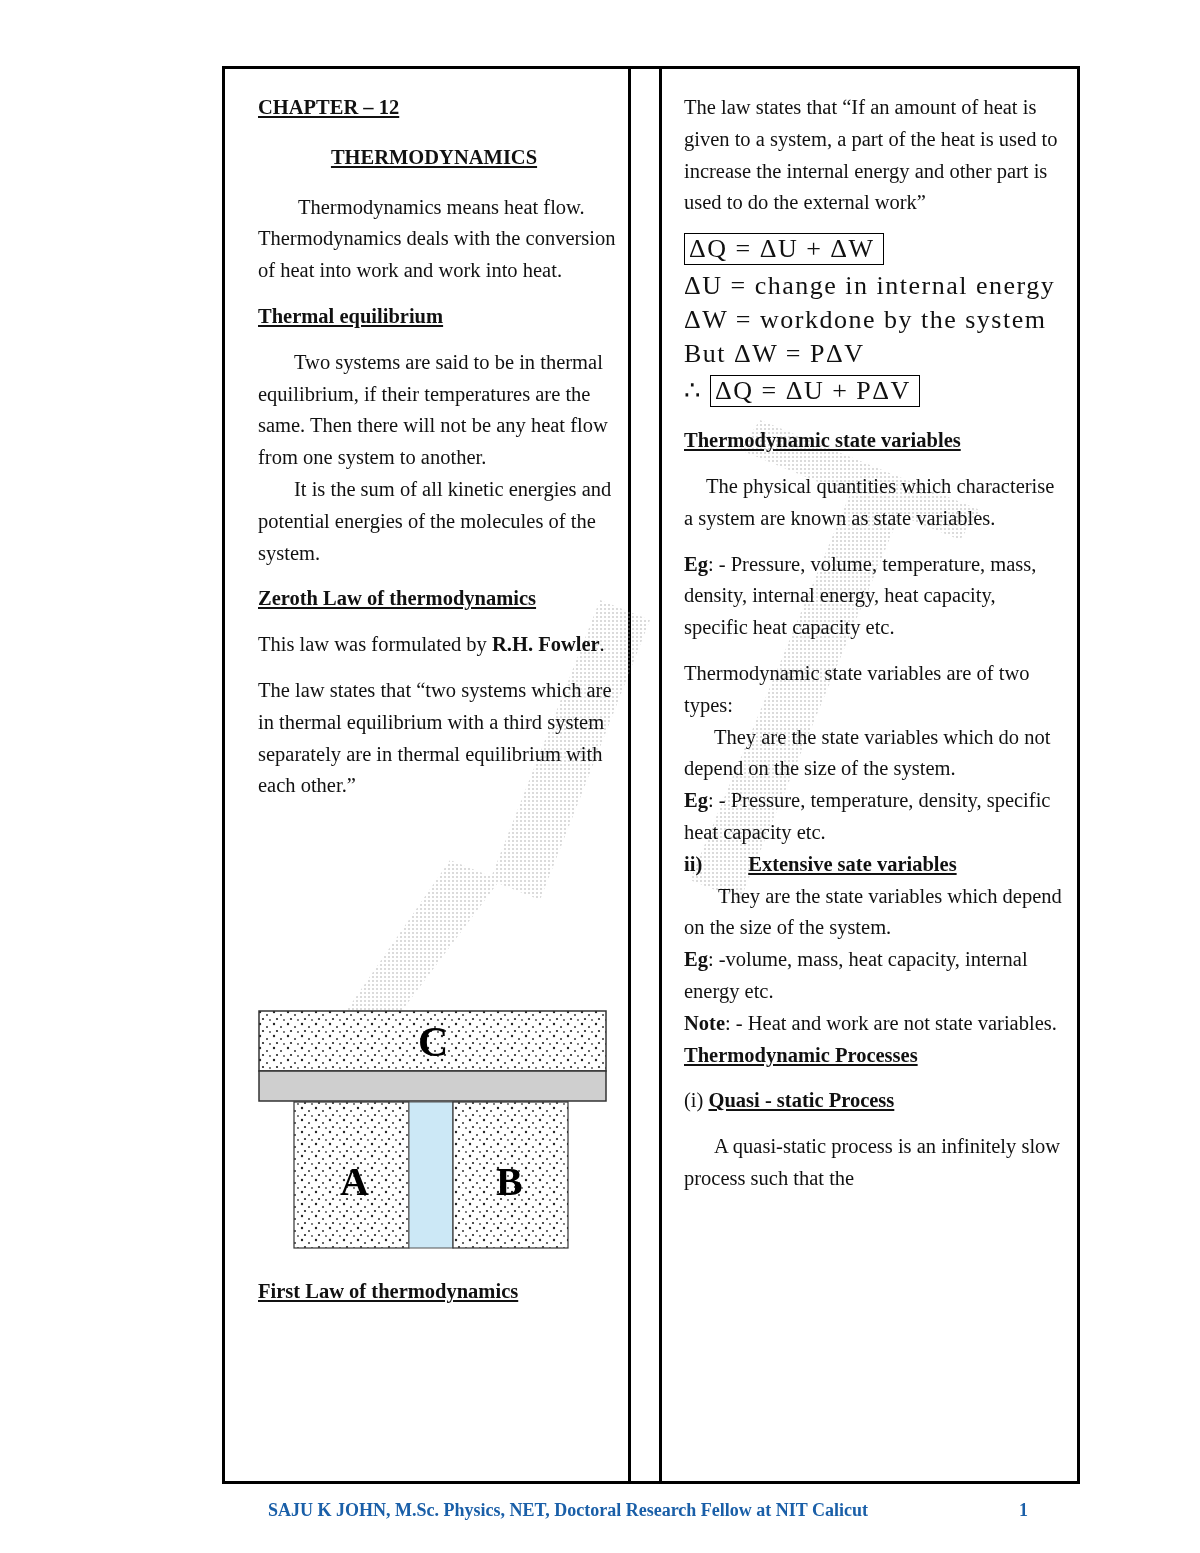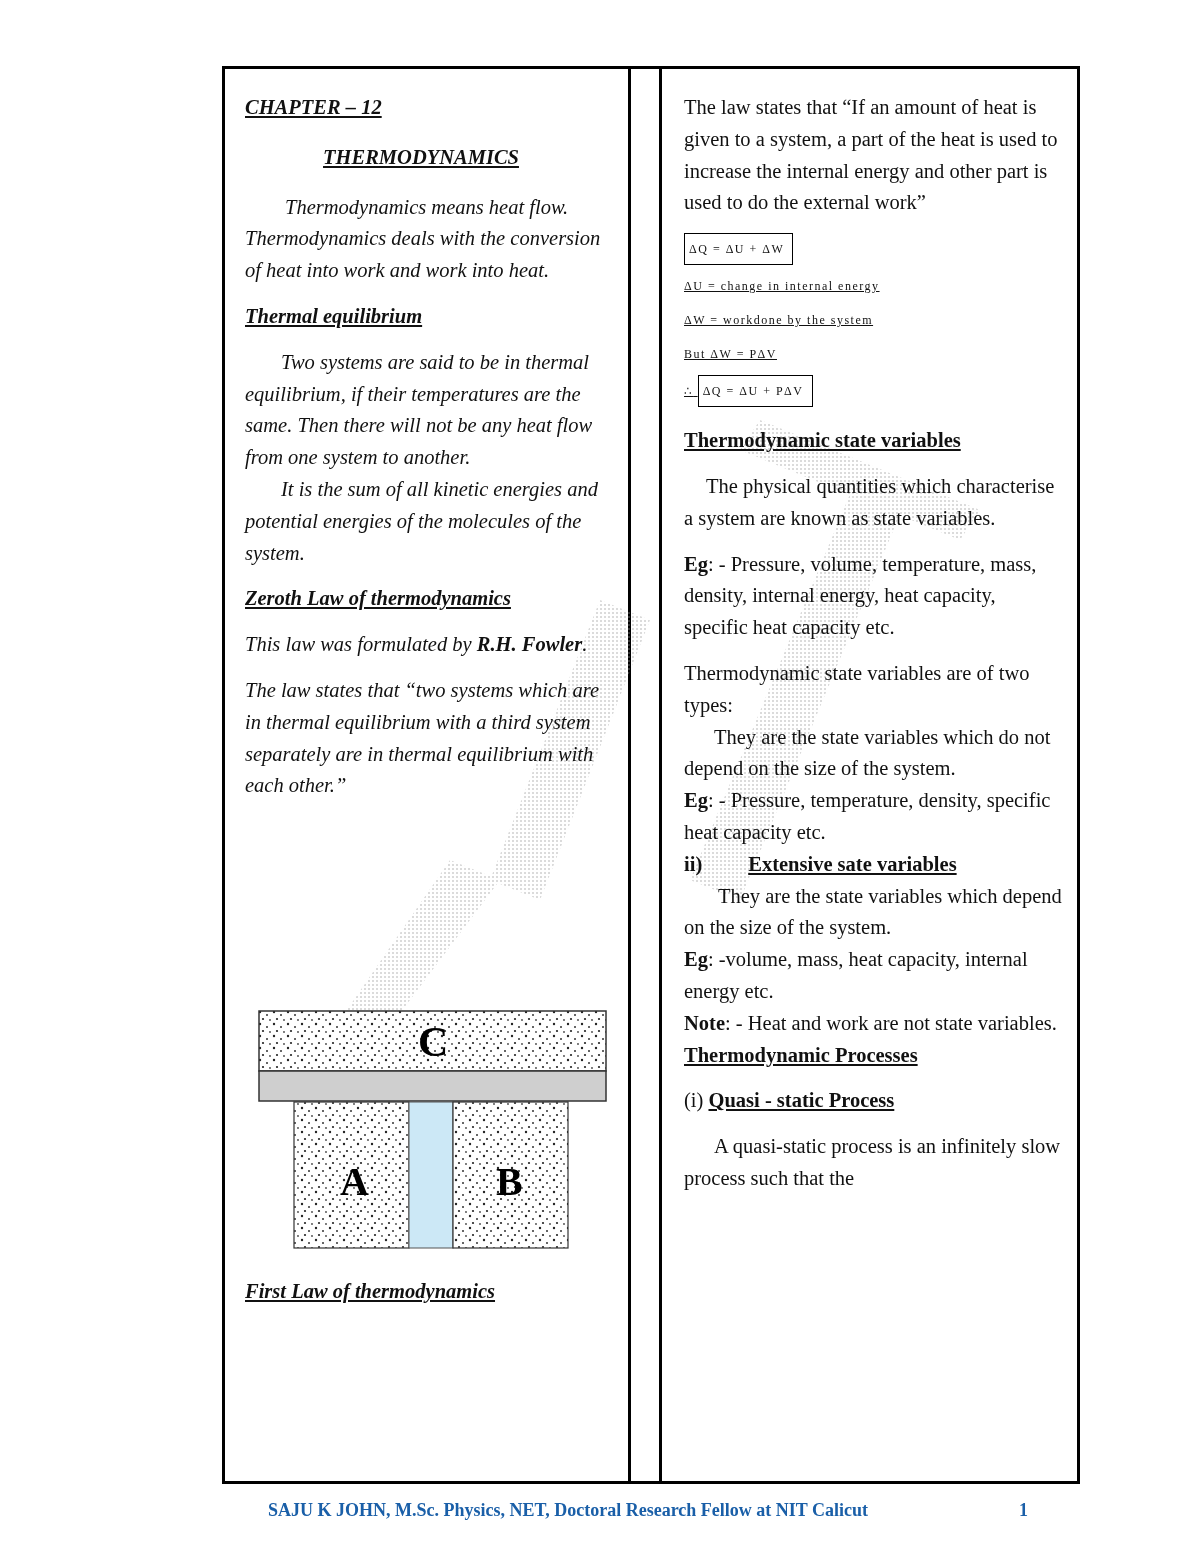--- a/index.html
+++ b/index.html
@@ -3,30 +3,30 @@
 <meta charset="utf-8">
 <style>
   html, body { margin:0; padding:0; background:#ffffff; }
   body { width:1200px; height:1553px; position:relative; overflow:hidden;
          font-family:"Liberation Serif","DejaVu Serif",serif; color:#111; }
   .frame { position:absolute; left:222px; top:66px; width:858px; height:1418px;
            border:3px solid #000; box-sizing:border-box; }
   .divider-a { position:absolute; left:628px; top:66px; width:3px; height:1418px; background:#000; }
   .divider-b { position:absolute; left:659px; top:66px; width:3px; height:1418px; background:#000; }
   .col { position:absolute; font-size:20.5px; line-height:31.8px; }
-  .col-left { left:245px; top:92px; width:372px;font-style:italic; }
+  .col-left { left:258px; top:92px; width:372px; }
   .col-right { left:684px; top:92px; width:380px; }
   p { margin:0; }
   .u { text-decoration:underline; }
   .b { font-weight:bold; }
   .heading { font-weight:bold; text-decoration:underline; margin-top:14px; margin-bottom:14px; }
   .center { text-align:center; }
   .indent { text-indent:40px; }
   .gap { margin-top:14px; }
-  .eq { font-size:12px; letter-spacing:1.5px; line-height:34px;text-decoration:underline; }
+  .eq { font-size:26px; letter-spacing:1.5px; line-height:34px; }
   .eqbox { display:inline-block; border:1.5px solid #000; padding:0 8px 0 4px; line-height:30px; margin:4px 0; }
   .footer { position:absolute; left:268px; top:1500px; width:760px; font-weight:bold;
             font-size:18px; color:#1a5fa8; font-family:"Liberation Serif",serif; }
   .footer .page { position:absolute; right:0; top:0; }
   .figure { position:absolute; left:258px; top:1010px; width:350px; height:240px; }
   .watermark { position:absolute; left:300px; top:340px; width:760px; height:760px; pointer-events:none; opacity:0.35; }
 </style>
 </head>
 <body>
 

